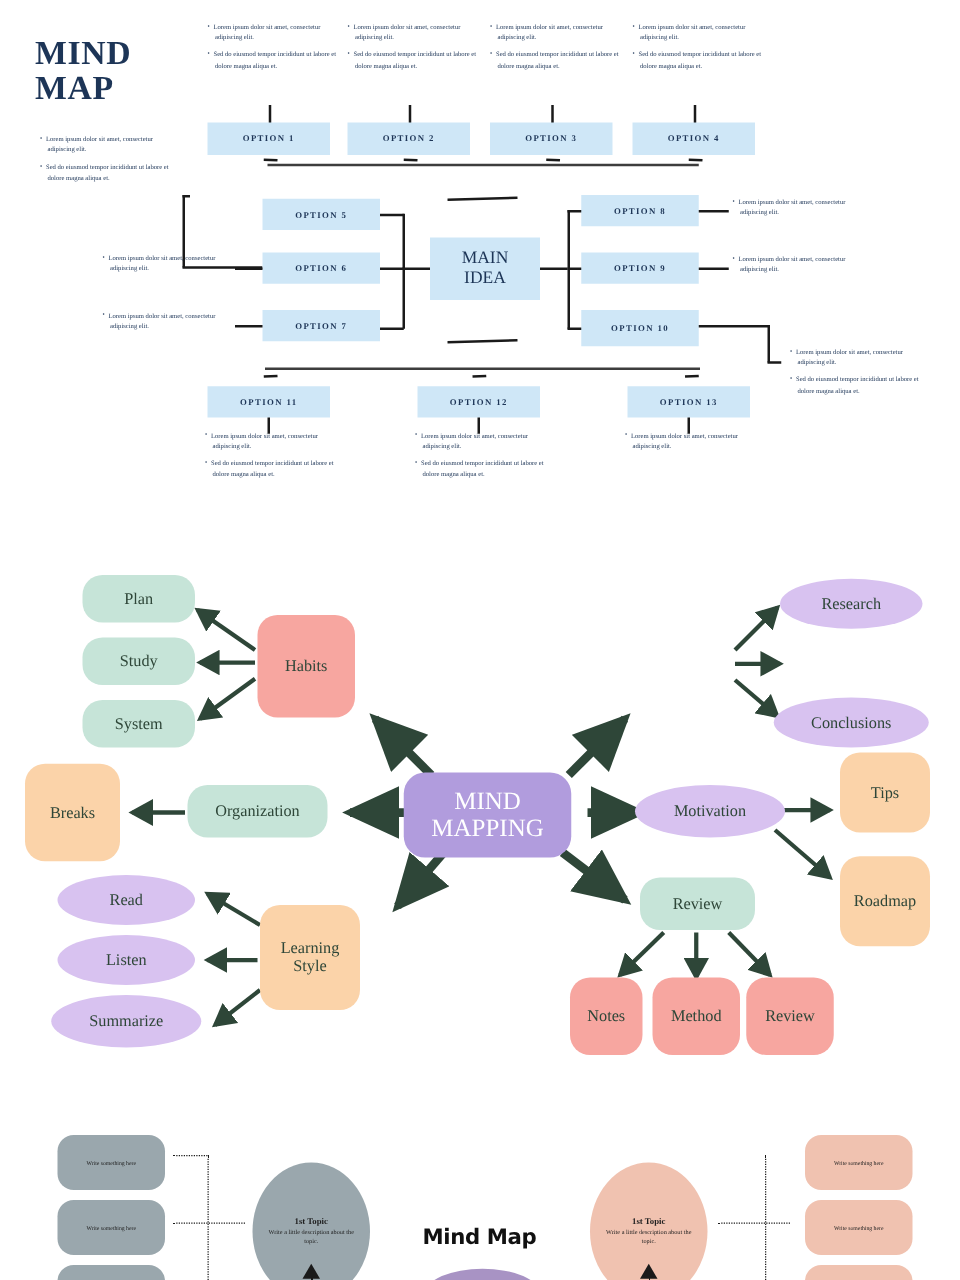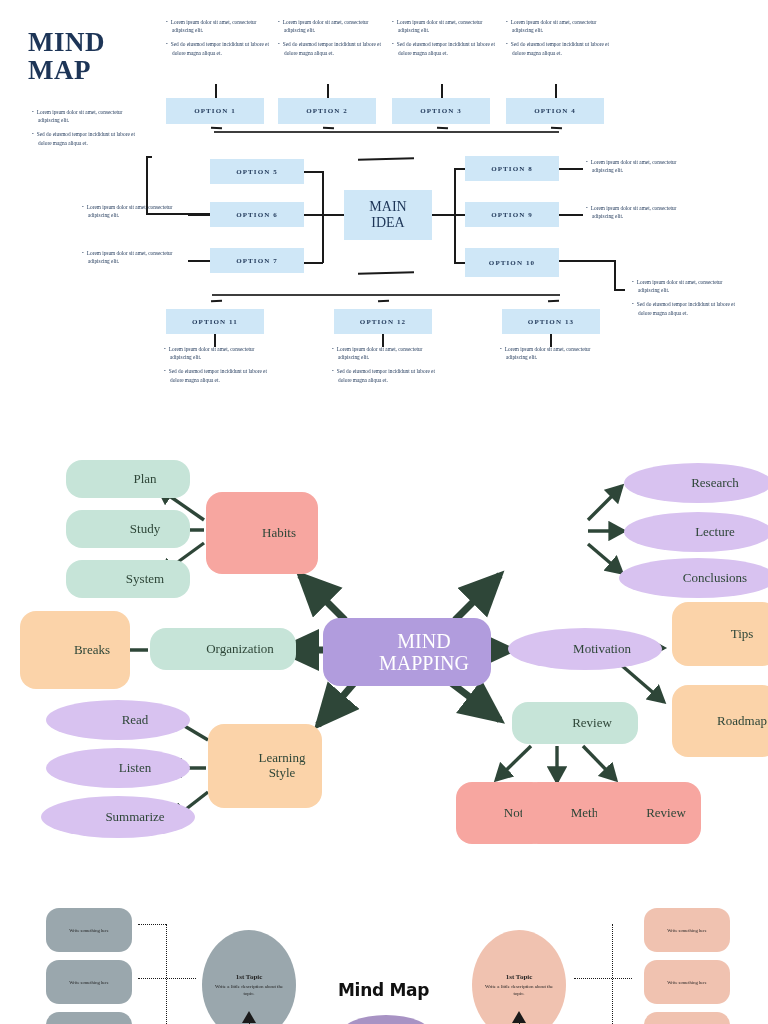--- a/index.html
+++ b/index.html
@@ -75,21 +75,20 @@
   .n {
     position: absolute;
     display: flex;
     align-items: center;
     justify-content: center;
     text-align: center;
     color: #2e4638;
     font-family: "Liberation Serif", "DejaVu Serif", serif;
     font-size: 13px;
     line-height: 1.12;
-    padding-left: 34px;
   }
   .n.rr { border-radius: 16px; }
   .n.el { border-radius: 50%; }
   .c-mint   { background: #c6e4d8; }
   .c-salmon { background: #f7a6a0; }
   .c-peach  { background: #fbd3a9; }
   .c-lav    { background: #d8c2f0; }
   .c-purple { background: #b19cdd; }
   .center-node {
     color: #ffffff;
@@ -355,23 +354,20 @@
   <div class="n rr c-mint" style="left:66px; top:80px; width:90px; height:38px;">
       <span>Study</span>
     </div>
   <div class="n rr c-mint" style="left:66px; top:130px; width:90px; height:38px;">
       <span>System</span>
     </div>
 
   <div class="n el c-lav" style="left:624px; top:33px; width:114px; height:40px;">
       <span>Research</span>
     </div>
-  <div class="n el c-lav" style="left:624px; top:82px; width:114px; height:40px;">
-      <span>Lecture</span>
-    </div>
   <div class="n el c-lav" style="left:619px; top:128px; width:124px; height:40px;">
       <span>Conclusions</span>
     </div>
 
   <div class="n rr c-mint" style="left:150px; top:198px; width:112px; height:42px;">
       <span>Organization</span>
     </div>
   <div class="n rr c-peach" style="left:20px; top:181px; width:76px; height:78px;">
       <span>Breaks</span>
     </div>

